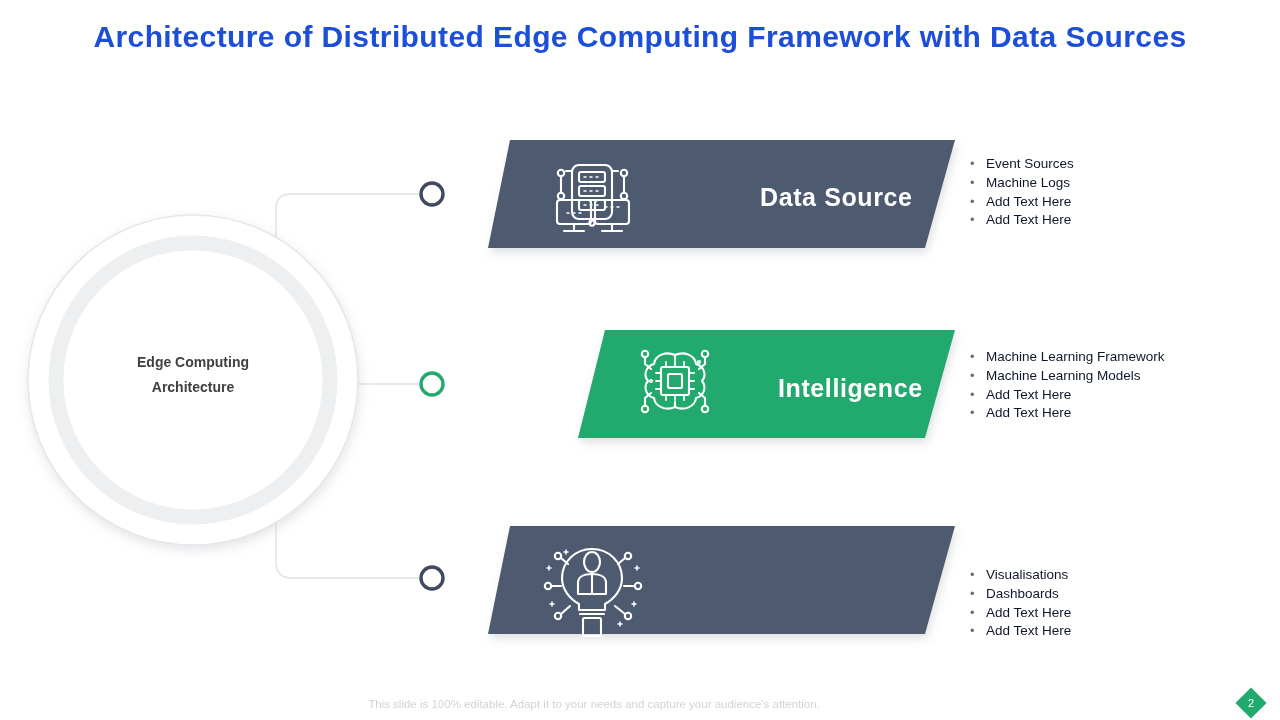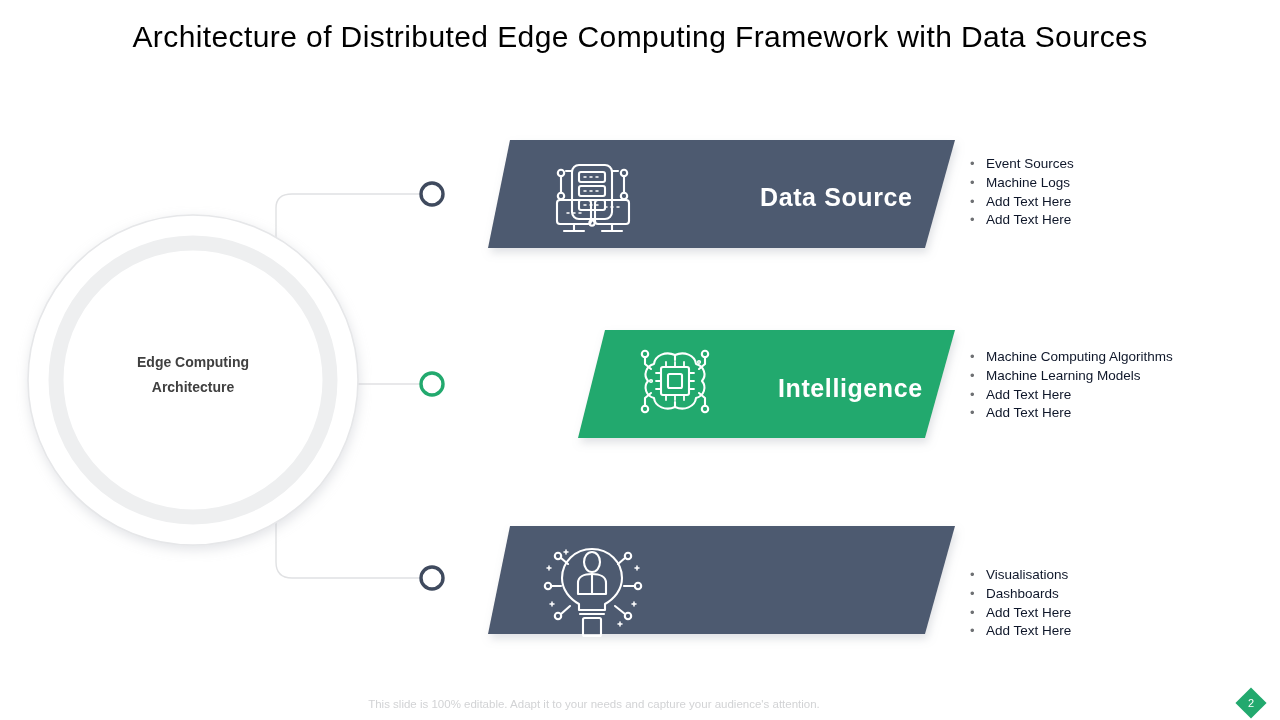--- a/index.html
+++ b/index.html
@@ -16,23 +16,23 @@
   }
 
   
   .slide-title {
     position: absolute;
     left: 0;
     top: 20px;
     width: 1280px;
     text-align: center;
     font-size: 30px;
-    font-weight: normal;
+    font-weight: bold;
     letter-spacing: 0.4px;
-    color: #000000;
+    color: #1d4ed8;
     white-space: nowrap;
   }
 
   
   .stage {
     position: absolute;
     left: 0;
     top: 0;
     width: 1280px;
     height: 720px;
@@ -317,21 +317,21 @@
   <div class="band-label band-label-2">Intelligence</div>
 
   <div class="bullets bullets-1">
     <span class="bullet-row">Event Sources</span>
     <span class="bullet-row">Machine Logs</span>
     <span class="bullet-row">Add Text Here</span>
     <span class="bullet-row">Add Text Here</span>
   </div>
 
   <div class="bullets bullets-2">
-    <span class="bullet-row">Machine Computing Algorithms</span>
+    <span class="bullet-row">Machine Learning Framework</span>
     <span class="bullet-row">Machine Learning Models</span>
     <span class="bullet-row">Add Text Here</span>
     <span class="bullet-row">Add Text Here</span>
   </div>
 
   <div class="bullets bullets-3">
     <span class="bullet-row">Visualisations</span>
     <span class="bullet-row">Dashboards</span>
     <span class="bullet-row">Add Text Here</span>
     <span class="bullet-row">Add Text Here</span>

